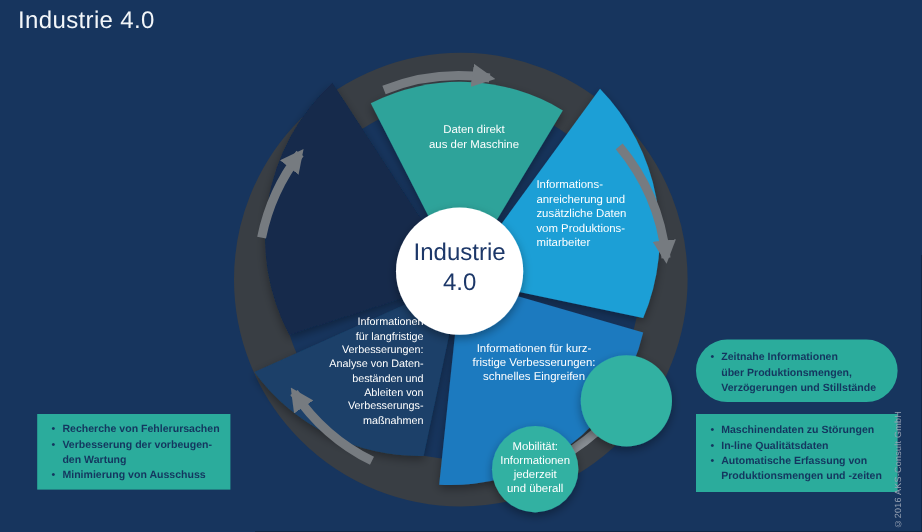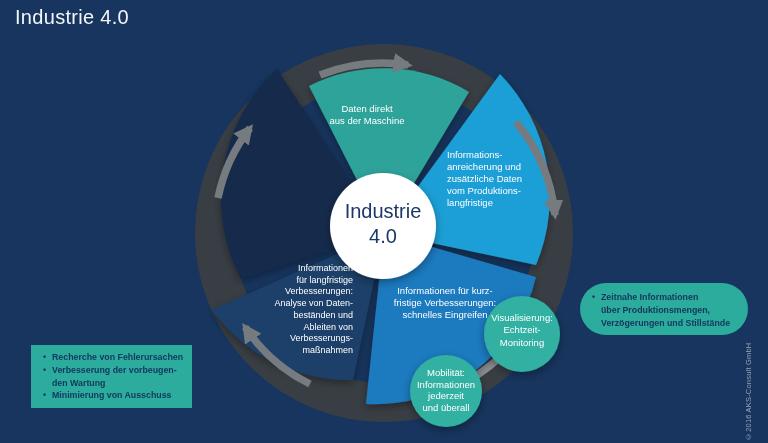--- a/index.html
+++ b/index.html
@@ -78,45 +78,42 @@
     <path d="M 516 122 A 172 172 0 0 1 555 215" fill="none" stroke="#767B80" stroke-width="7.5" marker-end="url(#ah)"></path>
     <path d="M 310 384 A 168 168 0 0 1 245 327" fill="none" stroke="#767B80" stroke-width="7.5" marker-end="url(#ah)"></path>
     <path d="M 218 198 A 170 170 0 0 1 250 128" fill="none" stroke="#767B80" stroke-width="7.5" marker-end="url(#ah)"></path>
 
     <circle cx="383" cy="226" r="53" fill="#FFFFFF" filter="url(#ds)"></circle>
 
     <circle cx="522" cy="334" r="38" filter="url(#ds)" fill="#31B1A2"></circle>
     <circle cx="446" cy="391" r="36" filter="url(#ds)" fill="#31B1A2"></circle>
   </svg>
 
-  <div class="lbl c" style="left:310px;top:103px;width:114px;">Daten direkt
+  <div class="lbl c" style="left:338px;top:103px;width:114px;">Daten direkt
 aus der Maschine</div>
   <div class="lbl" style="left:447px;top:149px;width:100px;">Informations-
 anreicherung und
 zusätzliche Daten
 vom Produktions-
-langfristige</div>
+mitarbeiter</div>
   <div class="lbl" style="left:385px;top:285px;width:120px;text-align:center;">Informationen für kurz-
 fristige Verbesserungen:
 schnelles Eingreifen</div>
   <div class="lbl small r" style="left:248px;top:263px;width:105px;">Informationen
 für langfristige
 Verbesserungen:
 Analyse von Daten-
 beständen und
 Ableiten von
 Verbesserungs-
 maßnahmen</div>
 
   <div class="lbl center-txt" style="left:323px;top:199px;width:120px;">Industrie
 4.0</div>
 
-  <div class="lbl c" style="left:474px;top:312px;width:96px;line-height:12.3px;">Visualisierung:
-Echtzeit-
-Monitoring</div>
   <div class="lbl c" style="left:399px;top:367px;width:94px;line-height:11.6px;">Mobilität:
 Informationen
 jederzeit
 und überall</div>
 
   <div class="callout box-left" style="left:31px;top:345px;width:161px;height:63px;">
     <ul>
       <li>Recherche von Fehlerursachen</li>
       <li>Verbesserung der vorbeugen-
 den Wartung</li>
@@ -125,16 +122,24 @@
   </div>
 
   <div class="callout box-rt" style="left:580px;top:283px;width:168px;height:52px;border-radius:26px;">
     <ul>
       <li>Zeitnahe Informationen
 über Produktionsmengen,
 Verzögerungen und Stillstände</li>
     </ul>
   </div>
 
+  <div class="callout box-rb" style="left:580px;top:345px;width:168px;height:65px;">
+    <ul>
+      <li>Maschinendaten zu Störungen</li>
+      <li>In-line Qualitätsdaten</li>
+      <li>Automatische Erfassung von
+Produktionsmengen und -zeiten</li>
+    </ul>
+  </div>
 
   <div class="copyright">©2016 AKS-Consult GmbH</div>
 
 </div>
 
 </body></html>

